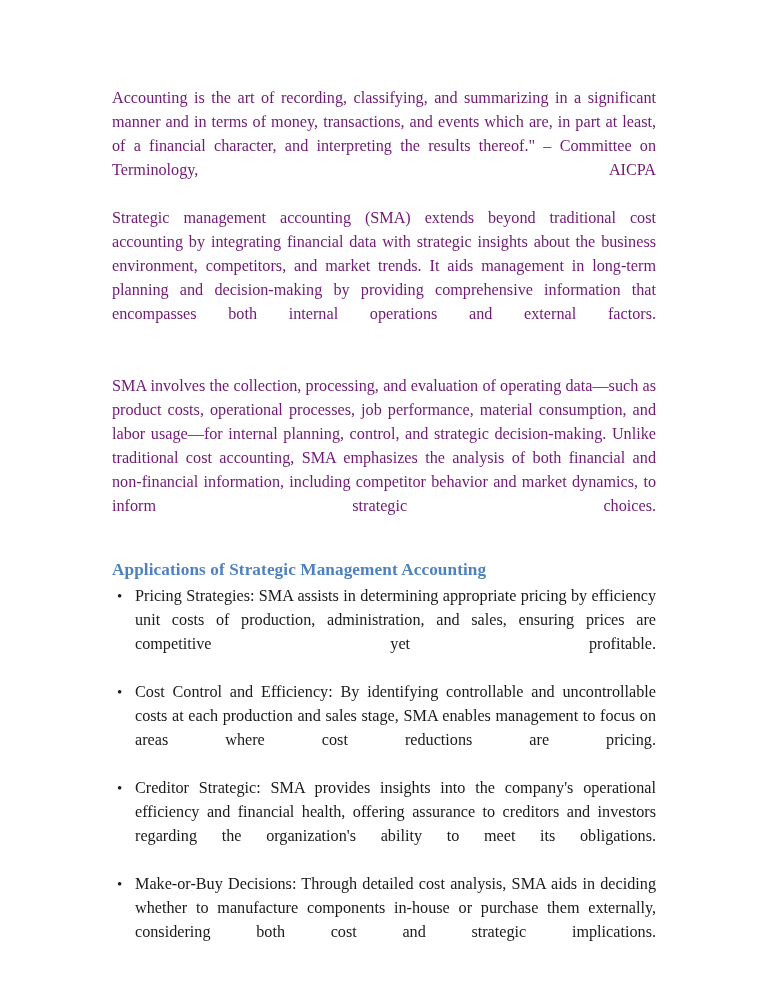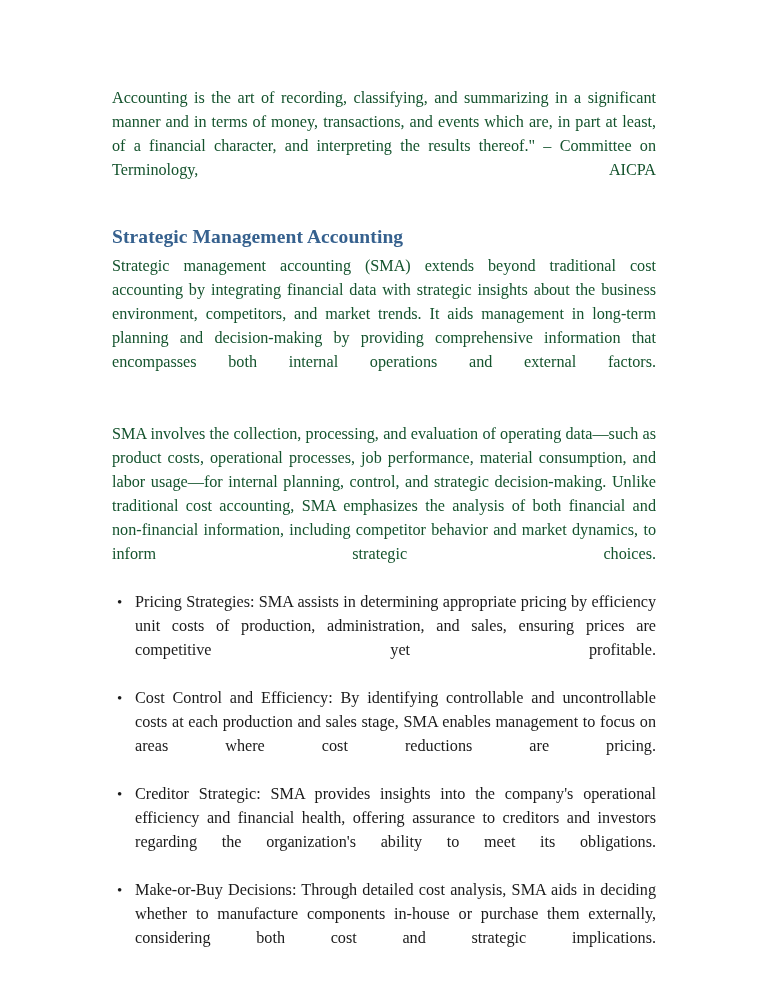--- a/index.html
+++ b/index.html
@@ -31,21 +31,21 @@
     top: 86px;
     width: 544px;
   }
 
   p.body-text {
     margin: 0;
     font-size: 16.2px;
     line-height: 24px;
     text-align: justify;
     text-justify: inter-word;
-    color: #14532d;
+    color: #701a75;
     hyphens: none;
   }
 
   .para-gap {
     height: 24px;
   }
 
   h1.doc-heading {
     margin: 0;
     padding: 0;
@@ -121,30 +121,30 @@
   }
 </style>
 </head>
 <body>
 
 <div class="page">
   <div class="content">
 
     <p class="body-text">Accounting is the art of recording, classifying, and summarizing in a significant manner and in terms of money, transactions, and events which are, in part at least, of a financial character, and interpreting the results thereof." – Committee on Terminology, AICPA</p>
 
-    <div class="heading-block">
-      <h1 class="doc-heading">Strategic Management Accounting</h1>
-    </div>
 
     <p class="body-text">Strategic management accounting (SMA) extends beyond traditional cost accounting by integrating financial data with strategic insights about the business environment, competitors, and market trends. It aids management in long-term planning and decision-making by providing comprehensive information that encompasses both internal operations and external factors.</p>
 
     <div class="para-gap"></div>
 
     <p class="body-text">SMA involves the collection, processing, and evaluation of operating data—such as product costs, operational processes, job performance, material consumption, and labor usage—for internal planning, control, and strategic decision-making. Unlike traditional cost accounting, SMA emphasizes the analysis of both financial and non-financial information, including competitor behavior and market dynamics, to inform strategic choices.</p>
 
+    <div class="subheading-block">
+      <h2 class="doc-subheading">Applications of Strategic Management Accounting</h2>
+    </div>
 
     <ul class="bullet-list">
       <li class="bullet-item">
         <span class="bullet-mark">•</span>
         <span class="bullet-text">Pricing Strategies: SMA assists in determining appropriate pricing by efficiency unit costs of production, administration, and sales, ensuring prices are competitive yet profitable.</span>
       </li>
       <li class="bullet-item">
         <span class="bullet-mark">•</span>
         <span class="bullet-text">Cost Control and Efficiency: By identifying controllable and uncontrollable costs at each production and sales stage, SMA enables management to focus on areas where cost reductions are pricing.</span>
       </li>

